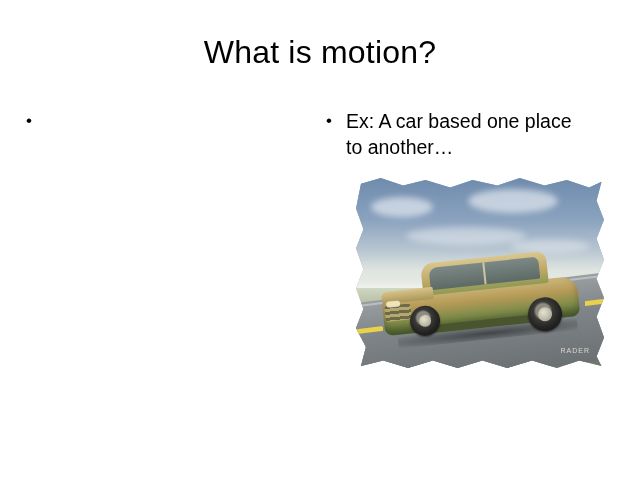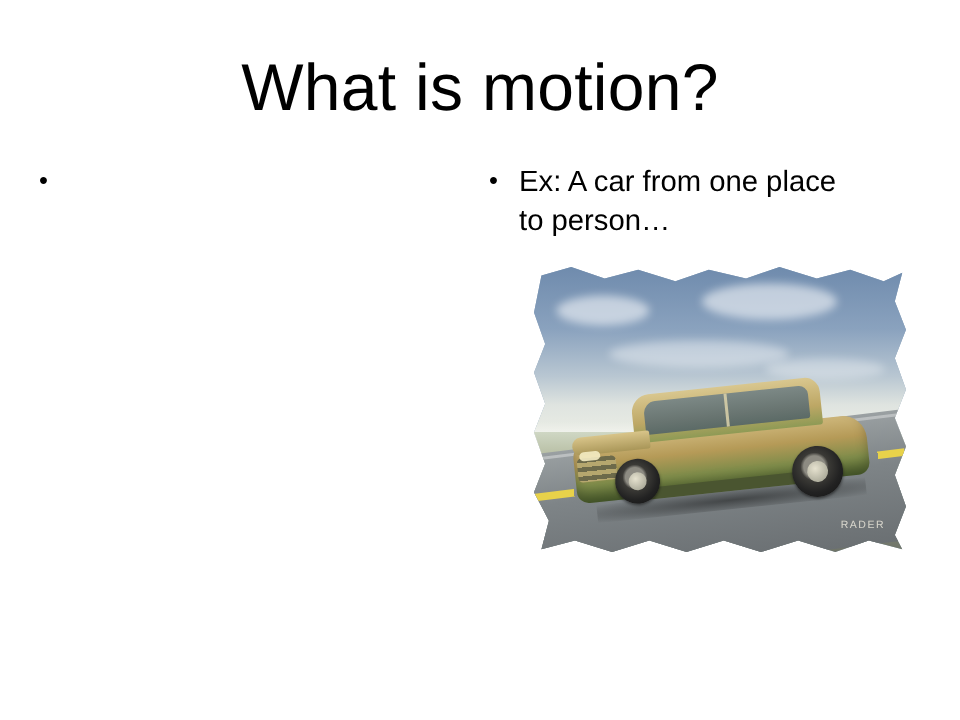--- a/index.html
+++ b/index.html
@@ -19,21 +19,21 @@
     height: 480px;
     background: #ffffff;
     box-sizing: border-box;
   }
   .slide-title {
     position: absolute;
     top: 34px;
     left: 0;
     width: 640px;
     text-align: center;
-    font-size: 44px;
+    font-size: 32px;
     color: #000000;
     font-weight: normal;
     letter-spacing: 0.2px;
   }
   .columns {
     position: absolute;
     top: 108px;
     left: 0;
     width: 640px;
     height: 360px;
@@ -264,21 +264,21 @@
 
     <div class="col-left">
       <div class="bullet">
         <span class="dot">•</span>
       </div>
     </div>
 
     <div class="col-right">
       <div class="bullet">
         <span class="dot">•</span>
-        <span class="btext">Ex:  A car from one place to person…</span>
+        <span class="btext">Ex:  A car based one place to another…</span>
       </div>
 
       <div class="picture-wrap">
         <div class="photo">
           <div class="sky"></div>
           <div class="cloud c1"></div>
           <div class="cloud c2"></div>
           <div class="cloud c3"></div>
           <div class="cloud c4"></div>
           <div class="horizon-glow"></div>

